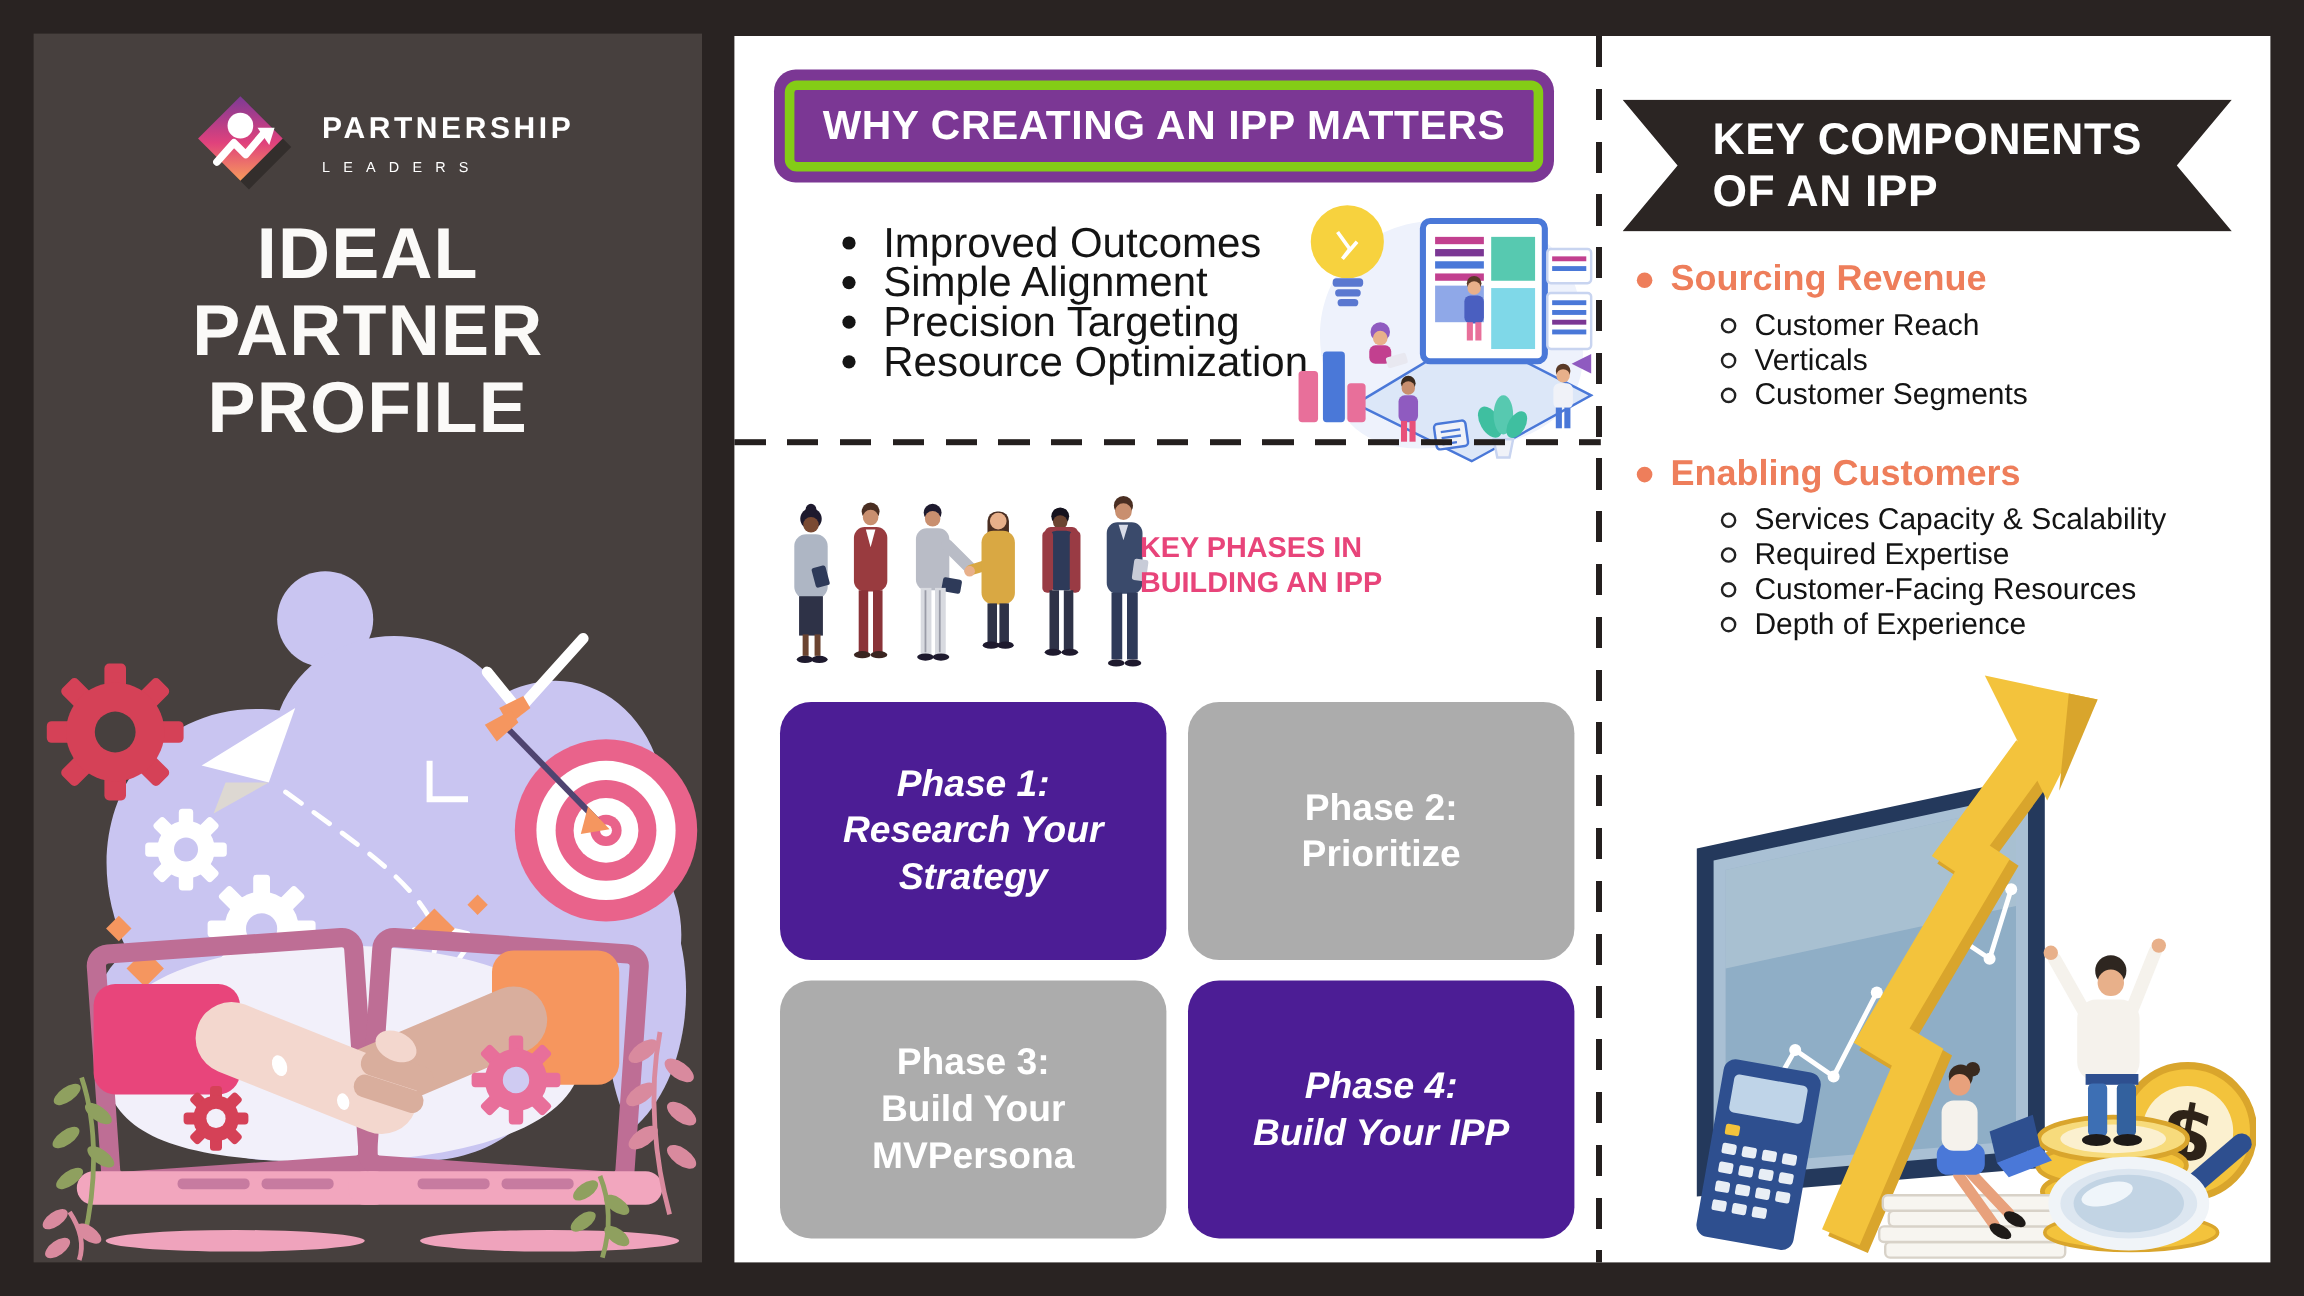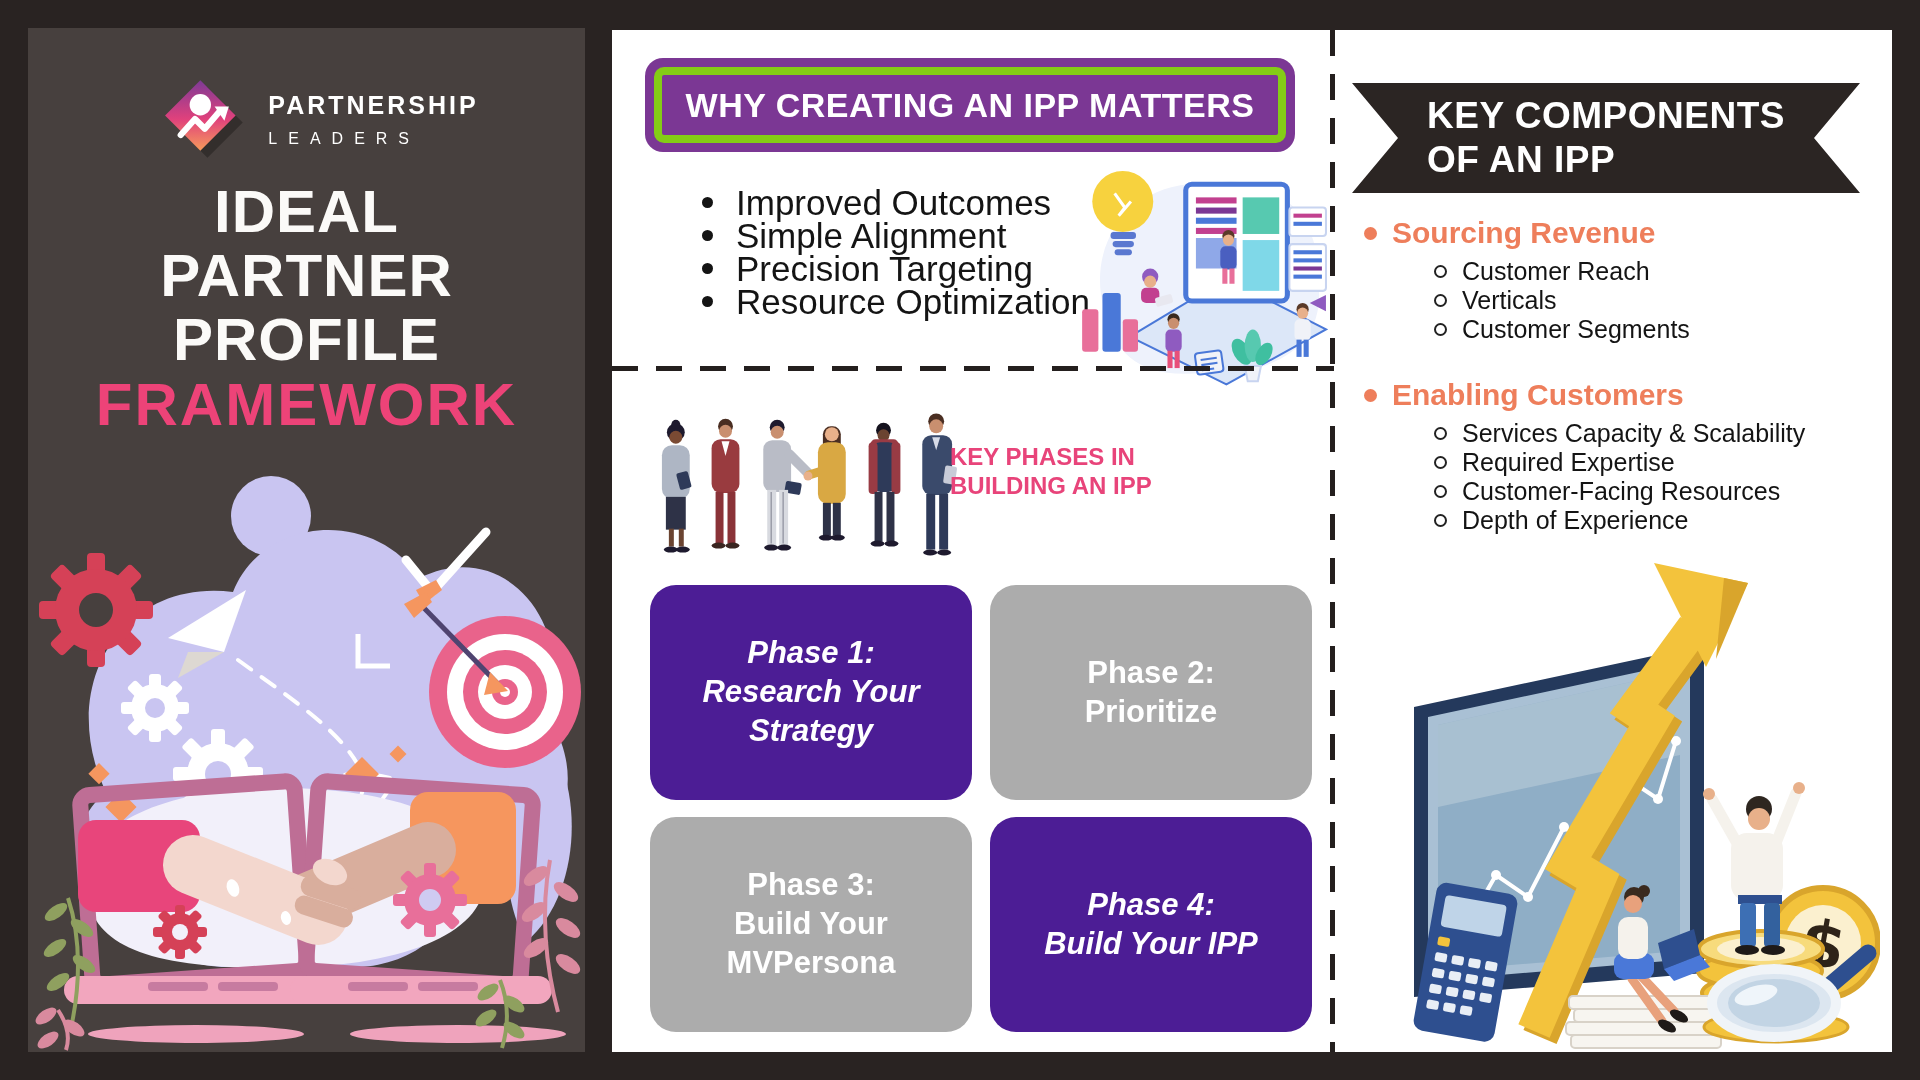--- a/index.html
+++ b/index.html
@@ -3,21 +3,21 @@
 <meta charset="utf-8">
 <style>
   html,body{margin:0;padding:0;background:#292322;}
   .canvas{position:relative;width:1920px;height:1080px;background:#292322;overflow:hidden;
           font-family:"Liberation Sans",sans-serif;}
   
   .left-panel{position:absolute;left:28px;top:28px;width:557px;height:1024px;background:#47403E;overflow:hidden;}
   .logo-row{position:absolute;top:38px;left:0;width:100%;display:flex;justify-content:center;align-items:center;gap:16px;padding-left:10px;}
   .brand-text{display:flex;flex-direction:column;align-items:flex-start;}
   .brand-l1{font-size:25px;font-weight:bold;color:#FFFFFF;letter-spacing:3px;}
-  .brand-l2{font-size:16px;color:#FFFFFF;letter-spacing:11px;margin-top:10px;}
+  .brand-l2{font-size:12px;color:#FFFFFF;letter-spacing:11px;margin-top:10px;}
   .main-title{position:absolute;top:152px;left:0;width:100%;text-align:center;color:#FBFAF8;
               font-size:60px;font-weight:800;line-height:1.07;letter-spacing:1px;white-space:pre-line;margin:0;}
   .title-accent{display:block;color:#ED4378;letter-spacing:2px;}
   .left-illo{position:absolute;left:0;bottom:0;width:557px;height:632px;}
   
   .main{position:absolute;left:612px;top:30px;width:1280px;height:1022px;background:#FFFFFF;}
   .v-divider{position:absolute;left:718px;top:0;bottom:0;width:5px;
              background:repeating-linear-gradient(to bottom,#241F1E 0 26px,transparent 26px 44px);}
   .h-divider{position:absolute;left:0;top:336px;width:722px;height:5px;
              background:repeating-linear-gradient(to right,#241F1E 0 26px,transparent 26px 44px);}
@@ -79,21 +79,21 @@
         <polygon points="68,42 84,42 79,58" fill="#FFFFFF"></polygon>
       </svg>
       <div class="brand-text">
         <span class="brand-l1">PARTNERSHIP</span>
         <span class="brand-l2">LEADERS</span>
       </div>
     </div>
 
     <h1 class="main-title"><span>IDEAL
 PARTNER
-PROFILE</span><span class="title-accent">FRAMEWORK</span></h1>
+PROFILE</span></h1>
 
     <svg class="left-illo" viewBox="0 0 557 632">
 
       <circle cx="243" cy="96" r="40" fill="#C9C5F1"></circle>
       <path d="M78,372 C28,268 92,158 205,172 C235,96 345,88 392,158 C472,118 548,196 522,300 C568,372 520,462 432,452 C436,530 338,572 262,532 C180,572 92,528 96,448 C48,436 42,402 78,372 Z" fill="#C9C5F1"></path>
       <path d="M498,296 C558,338 560,470 498,522 C468,470 468,348 498,296 Z" fill="#C9C5F1"></path>
 
       <g transform="translate(68 190)">
         <g fill="#D54157">
           <rect x="-9" y="-57" width="18" height="114" rx="4"></rect>

